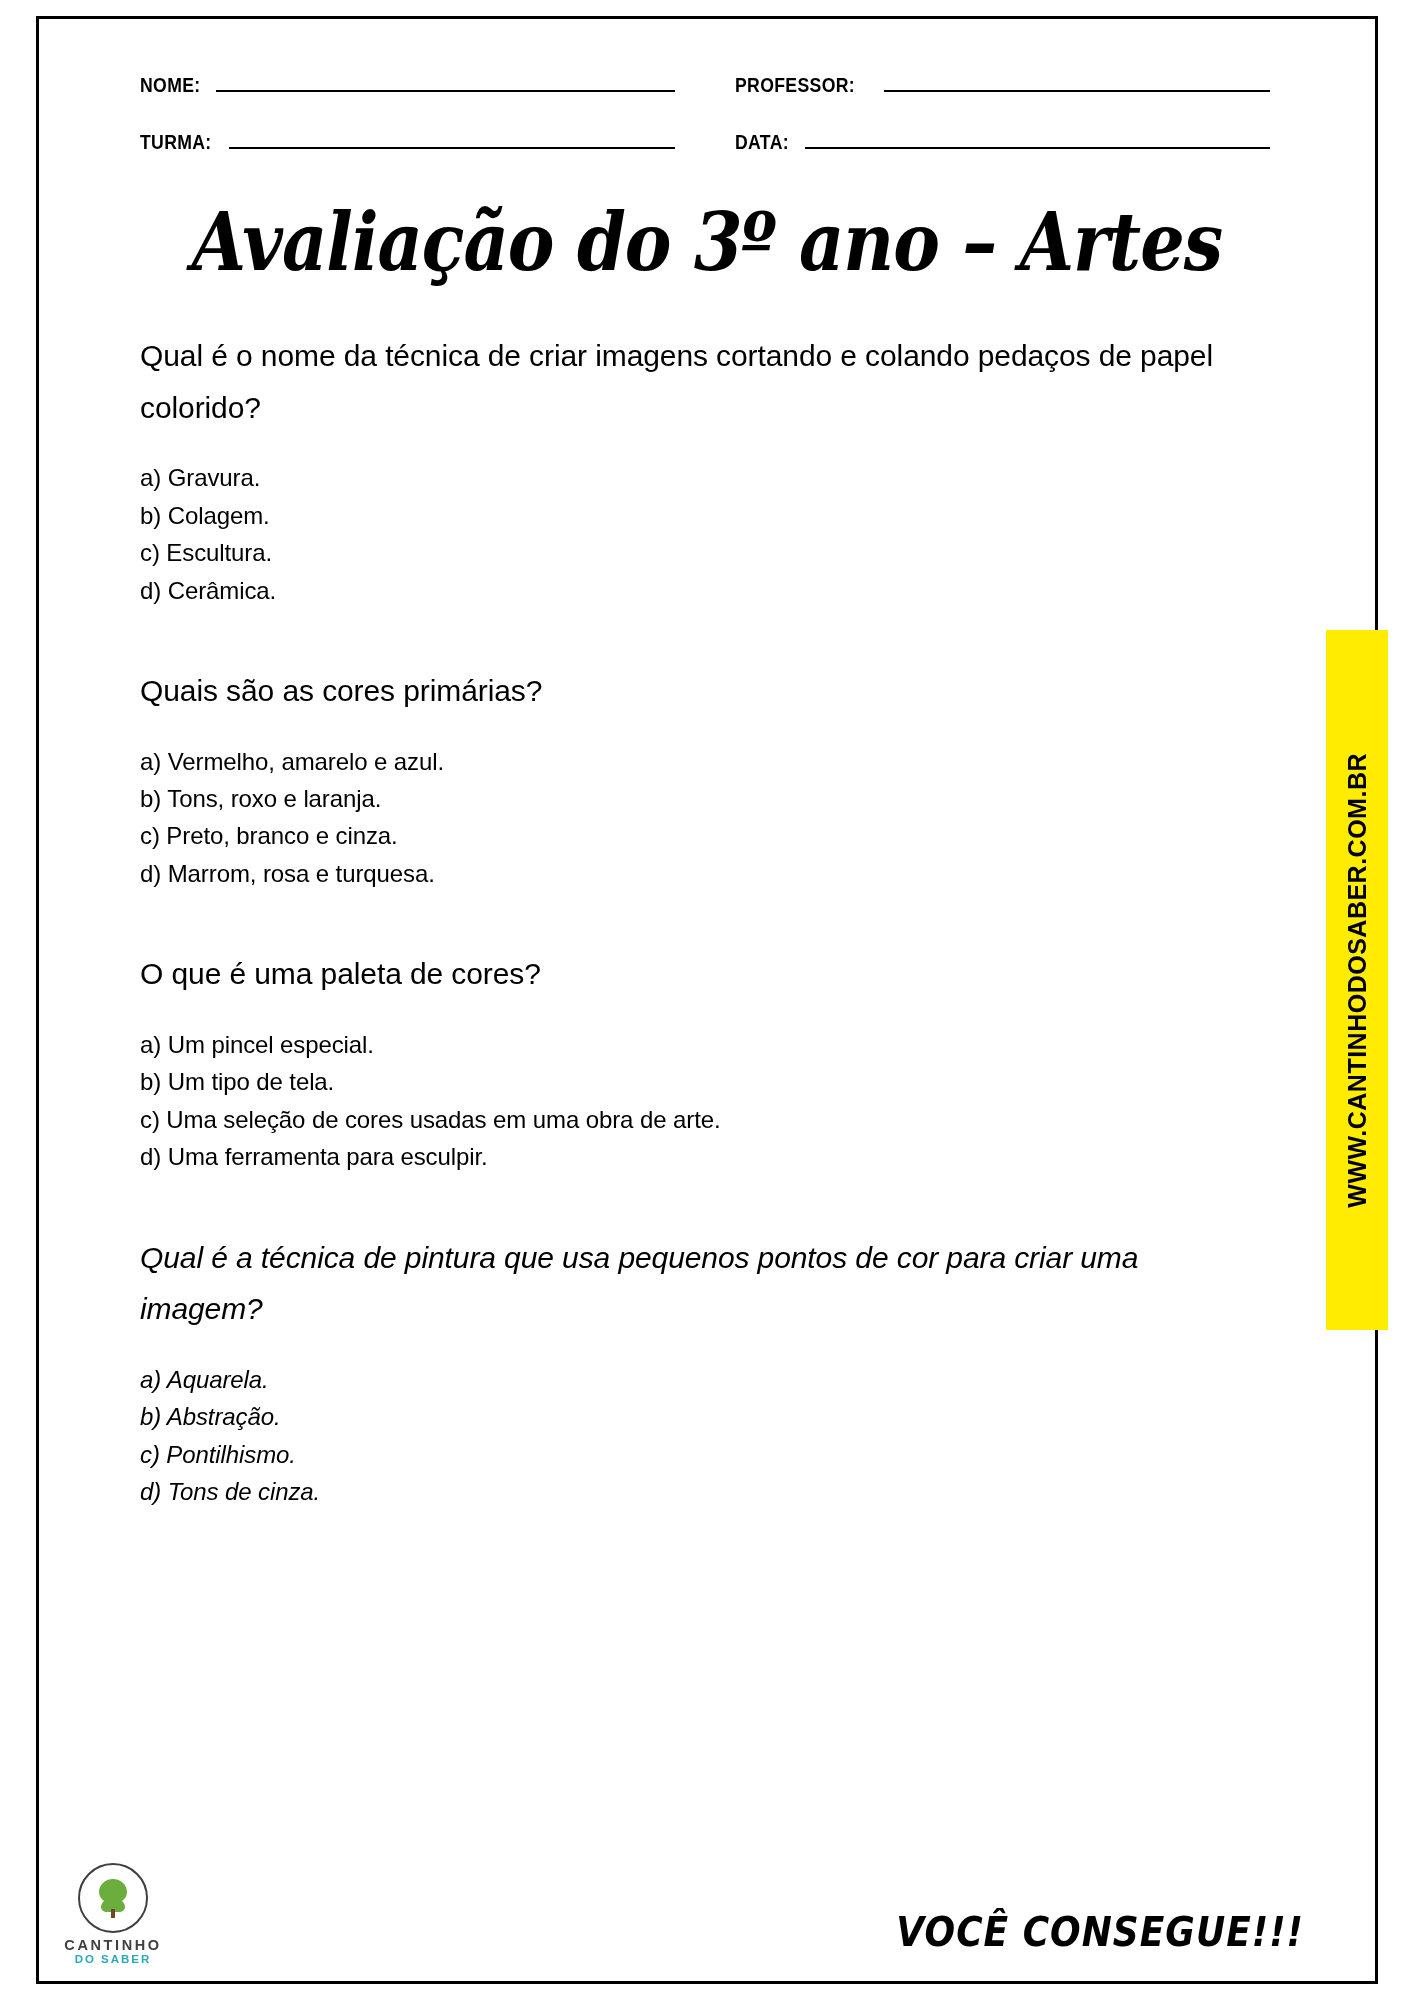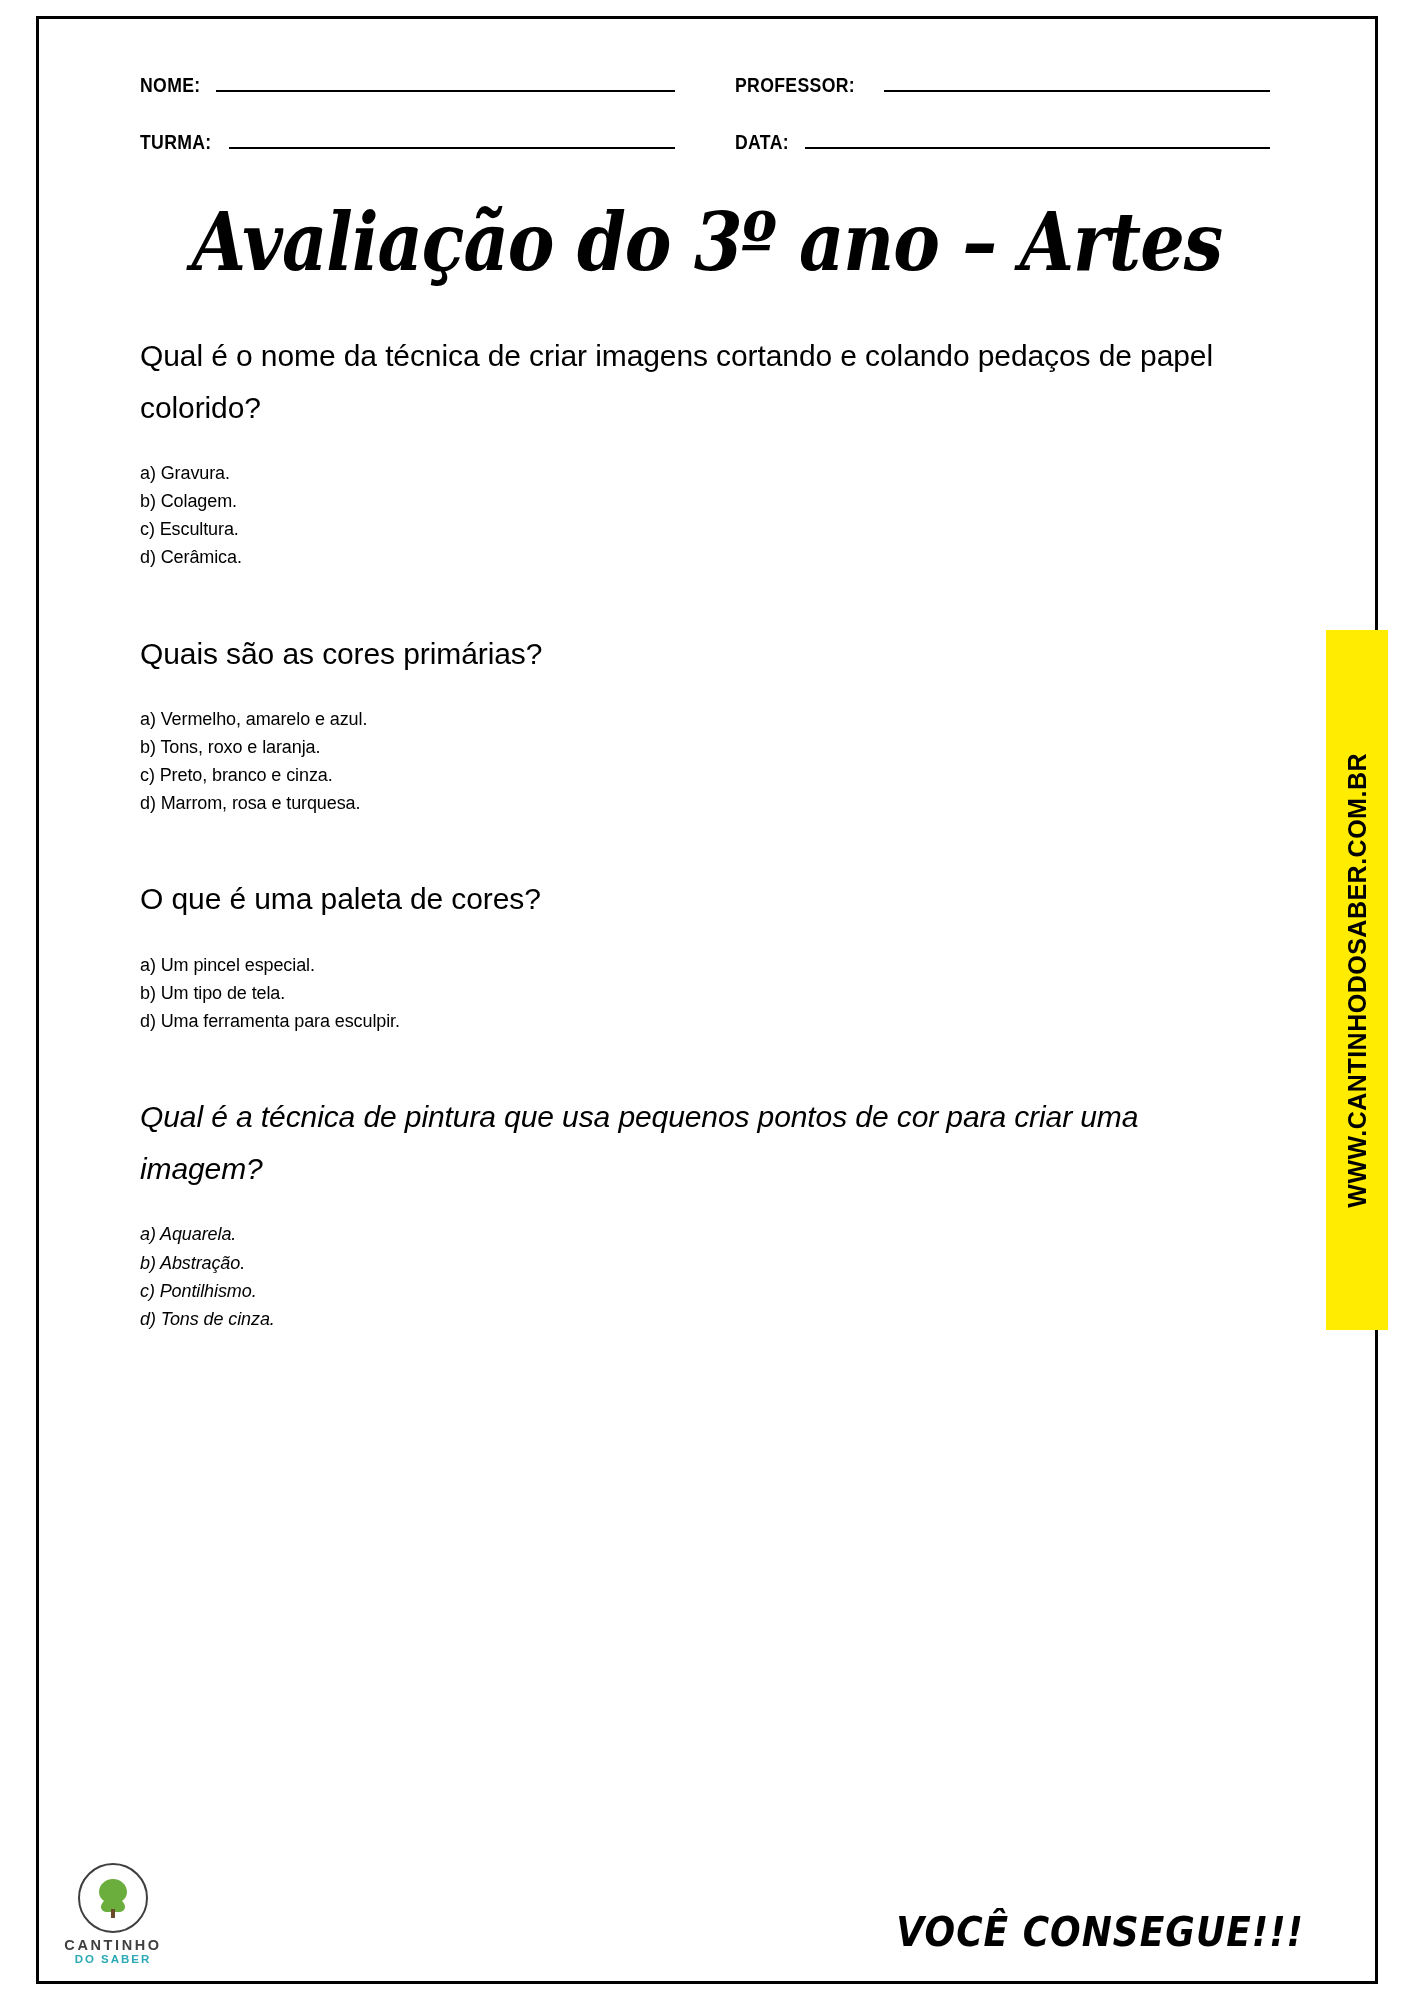--- a/index.html
+++ b/index.html
@@ -105,21 +105,21 @@
     max-width: 1110px;
   }
 
   .options {
     margin-top: 26px;
     list-style: none;
   }
 
   .option {
     font-family: "Liberation Sans", sans-serif;
-    font-size: 18px;
+    font-size: 24px;
     line-height: 1.56;
     color: #000000;
     letter-spacing: -0.1px;
     white-space: nowrap;
   }
 
   .block { margin-bottom: 56px; }
   .block:last-child { margin-bottom: 0; font-style: italic; }
 
   
@@ -257,20 +257,21 @@
         <li class="option">c) Preto, branco e cinza.</li>
         <li class="option">d) Marrom, rosa e turquesa.</li>
       </ul>
     </div>
 
     <div class="block">
       <p class="question">O que é uma paleta de cores?</p>
       <ul class="options">
         <li class="option">a) Um pincel especial.</li>
         <li class="option">b) Um tipo de tela.</li>
+        <li class="option">c) Uma seleção de cores usadas em uma obra de arte.</li>
         <li class="option">d) Uma ferramenta para esculpir.</li>
       </ul>
     </div>
 
     <div class="block">
       <p class="question">Qual é a técnica de pintura que usa pequenos pontos de cor para criar uma imagem?</p>
       <ul class="options">
         <li class="option">a) Aquarela.</li>
         <li class="option">b) Abstração.</li>
         <li class="option">c) Pontilhismo.</li>

